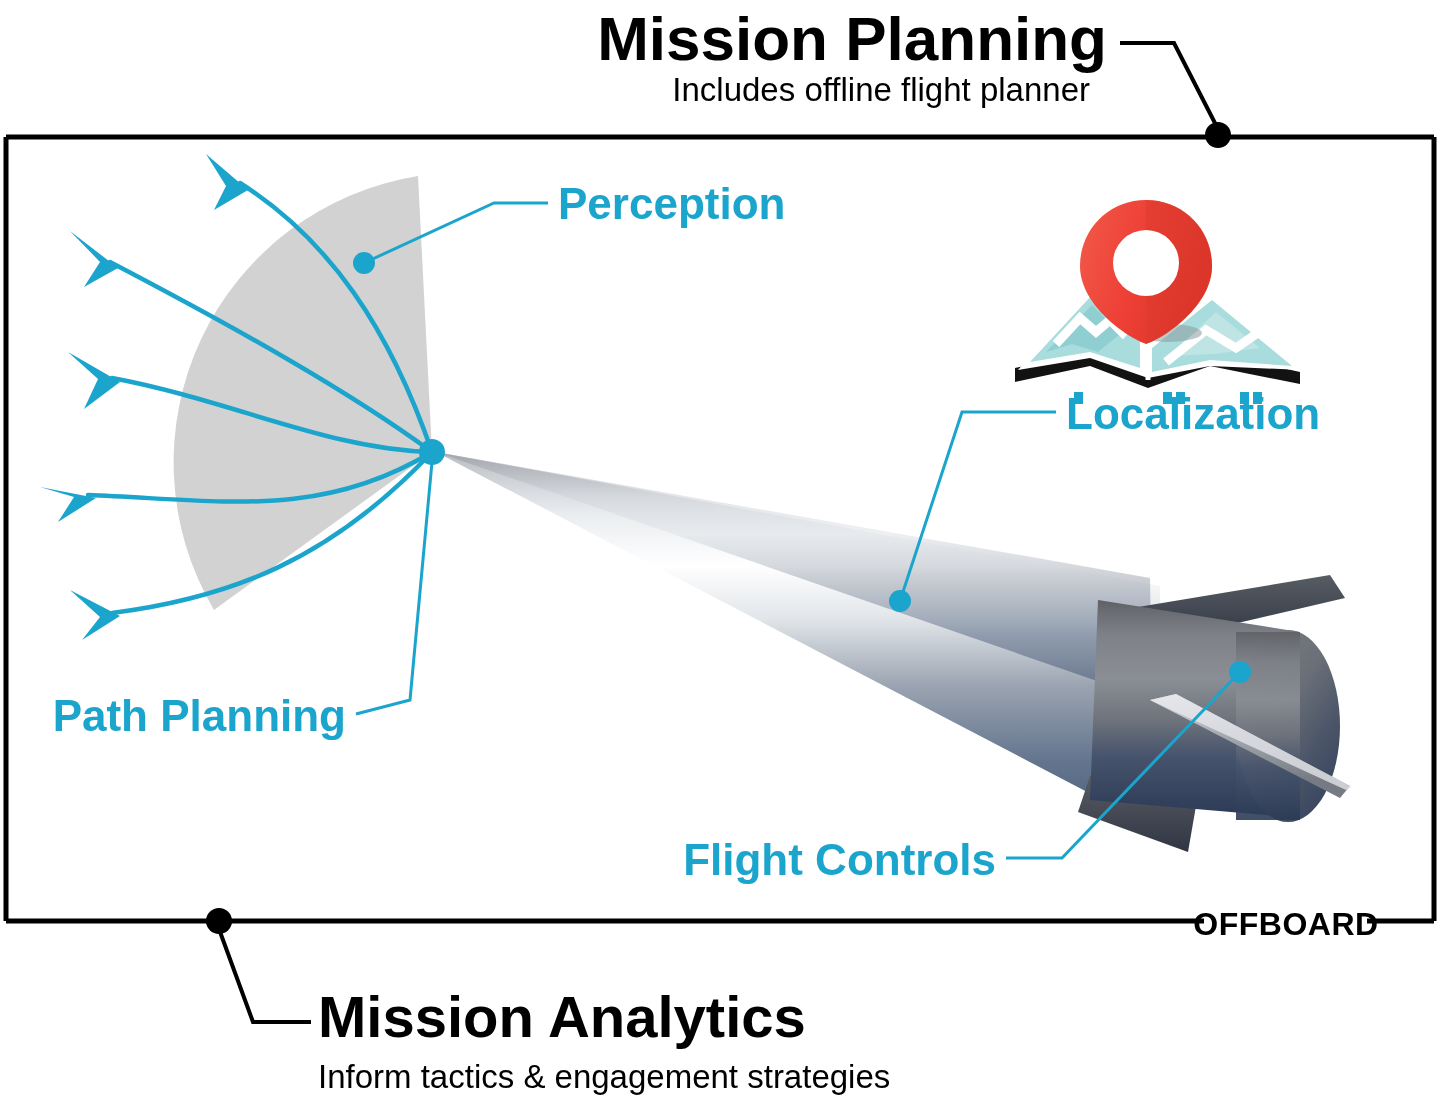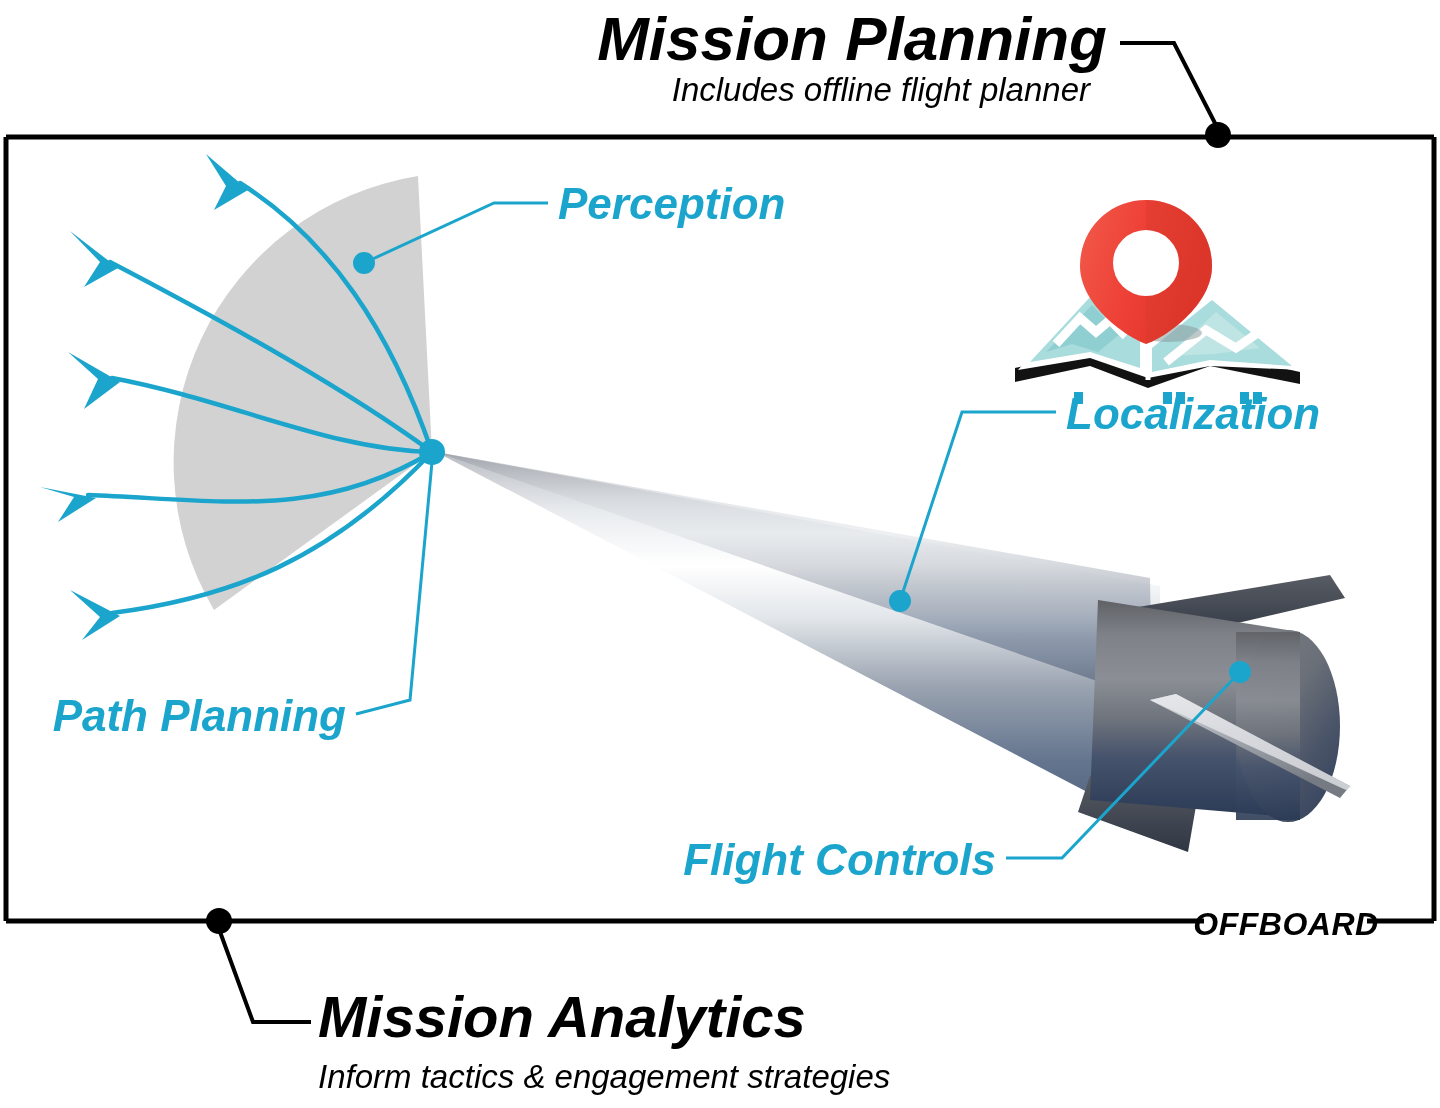--- a/index.html
+++ b/index.html
@@ -11,21 +11,20 @@
     width: 1440px;
     height: 1108px;
     font-family: "Liberation Sans", sans-serif;
     overflow: hidden;
     position: relative;
   }
   #stage {
     position: relative;
     width: 1146px;
     height: 1108px;
-    font-style: italic;
   }
   svg.layer {
     position: absolute;
     top: 0;
     left: 0;
     width: 1440px;
     height: 1108px;
   }
   .txt-title {
     font-family: "Liberation Sans Narrow", "Liberation Sans", sans-serif;

